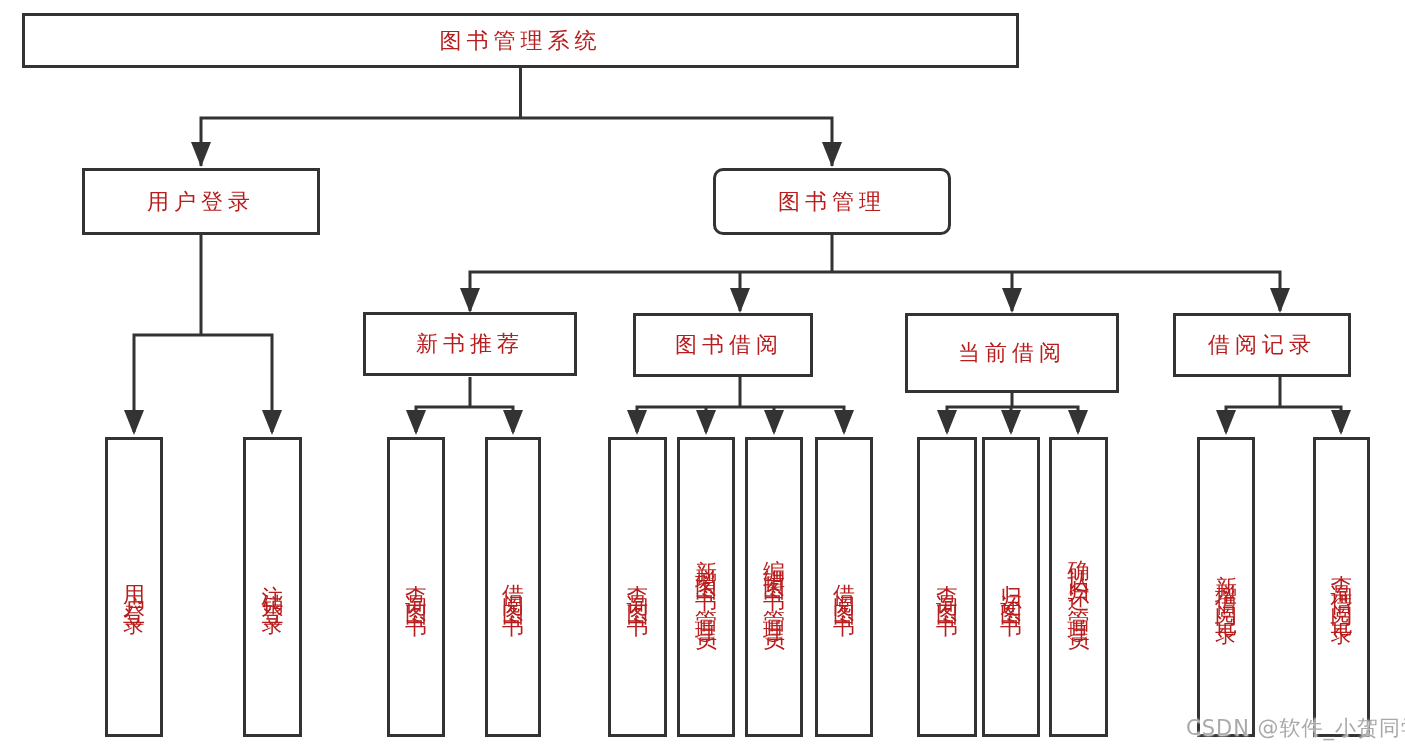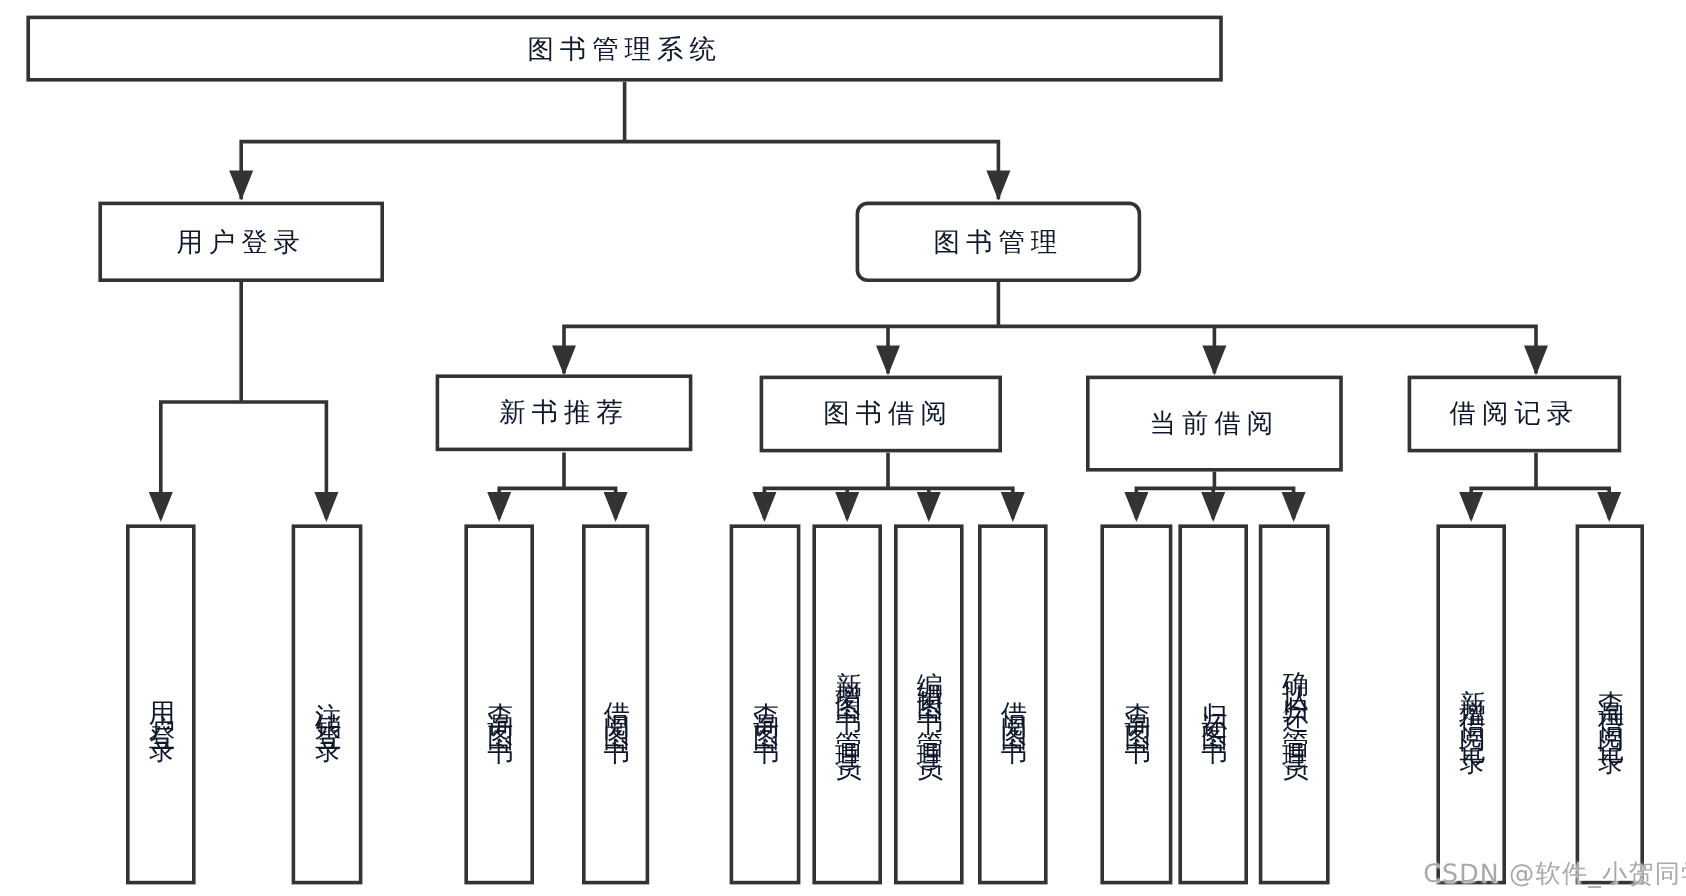--- a/index.html
+++ b/index.html
@@ -7,33 +7,33 @@
     width:1405px;height:747px;position:relative;overflow:hidden;
     font-family:"DejaVu Sans","Liberation Sans",sans-serif;
     color:#222222;
   }
   .canvas{position:absolute;inset:0;}
   svg.connectors{position:absolute;left:0;top:0;z-index:1;}
   .node{
     position:absolute;z-index:2;box-sizing:border-box;
     border:3px solid #333333;background:#ffffff;
     display:flex;align-items:center;justify-content:center;
-    color:#0f172a;
+    color:#b91c1c;
   }
   .node .lbl{font-size:22px;letter-spacing:5px;white-space:nowrap;}
   .leaf .lbl{
     writing-mode:vertical-lr;text-orientation:mixed;
     font-size:22px;letter-spacing:10px;line-height:1;
   }
   
   .root   {left:22px;  top:13px;  width:997px; height:55px;}
   .l2-a   {left:82px;  top:168px; width:238px; height:67px;}
   .l2-b   {left:713px; top:168px; width:238px; height:67px;border-radius:10px;}
   .l3-a   {left:363px; top:312px; width:214px; height:64px;}
-  .l3-b   {left:633px; top:313px; width:202px; height:64px;padding-left:12px;}
+  .l3-b   {left:633px; top:313px; width:180px; height:64px;padding-left:12px;}
   .l3-c   {left:905px; top:313px; width:214px; height:80px;}
   .l3-d   {left:1173px;top:313px; width:178px; height:64px;}
   .leaf   {top:437px;height:300px;}
   .lf1 {left:105px; width:58px;}
   .lf2 {left:243px; width:59px;}
   .lf3 {left:387px; width:58px;}
   .lf4 {left:485px; width:56px;}
   .lf5 {left:608px; width:59px;}
   .lf6 {left:677px; width:58px;}
   .lf7 {left:745px; width:58px;}

